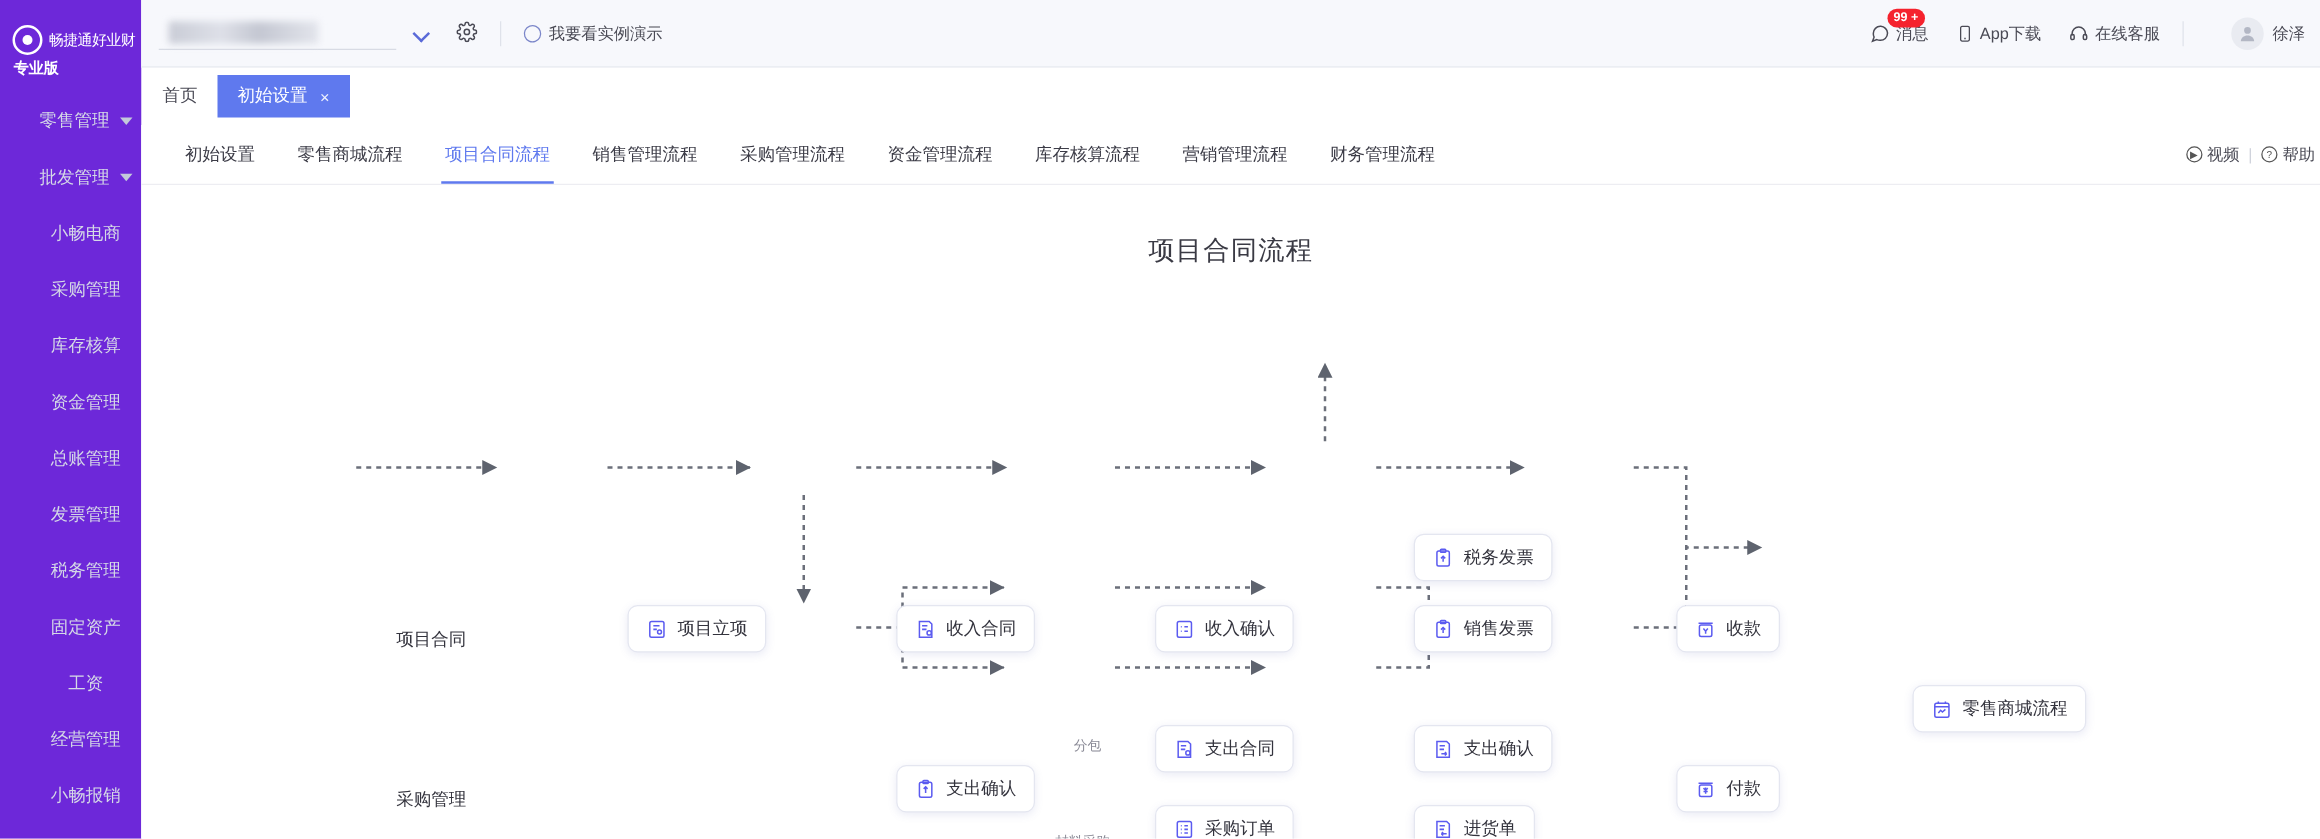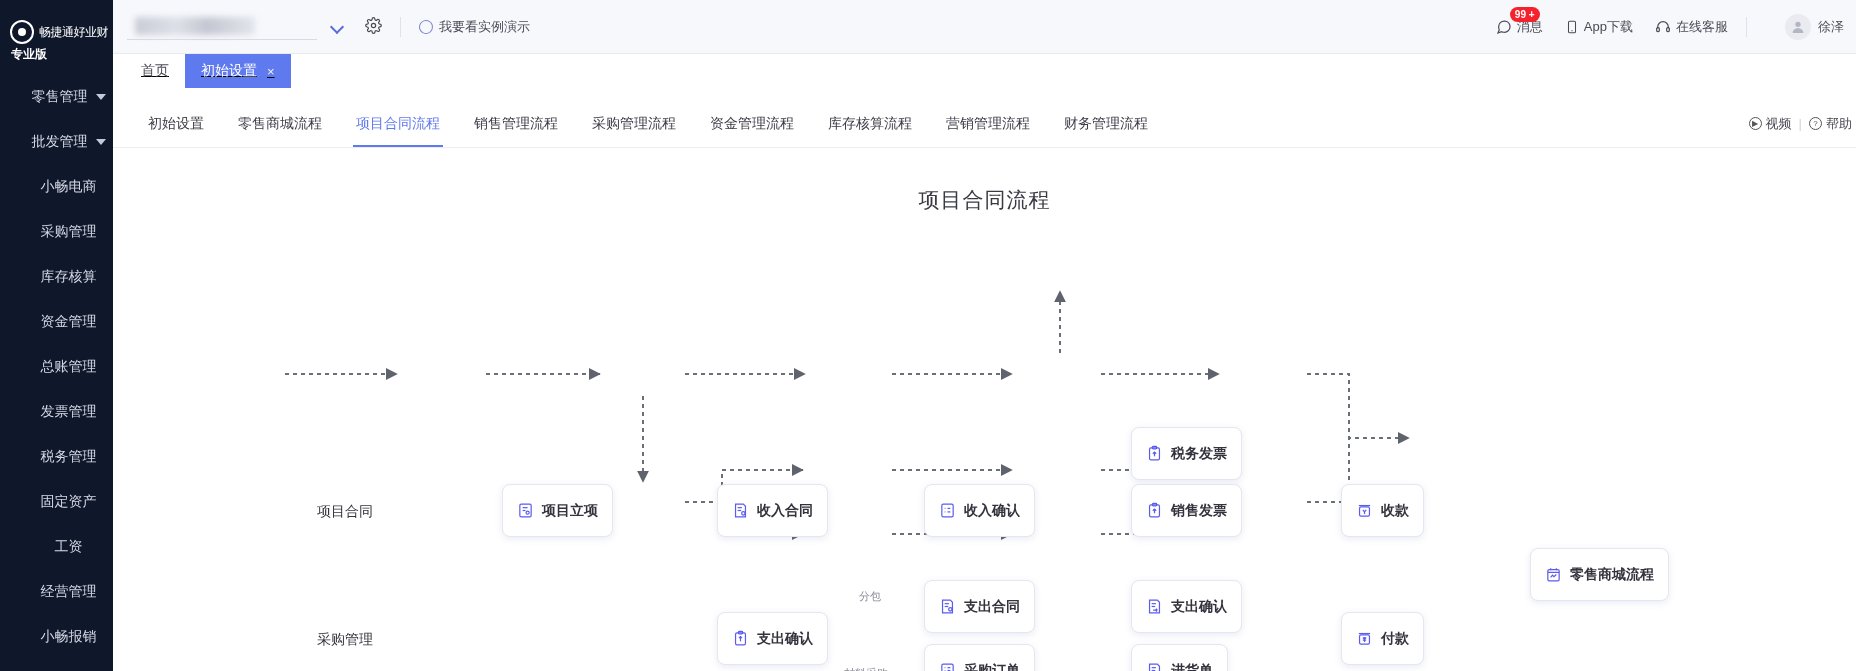--- a/index.html
+++ b/index.html
@@ -5,21 +5,21 @@
   * { box-sizing: border-box; margin:0; padding:0; }
   body {
     width:1856px; height:671px;
     font-family:"Liberation Sans","DejaVu Sans",sans-serif;
     background:#ffffff; overflow:hidden;
   }
   .app { position:relative; width:1856px; height:671px; display:flex; }
 
   
   .sidebar {
-    width:113px; height:671px; background:#0f172a;
+    width:113px; height:671px; background:#6d28d9;
     flex:0 0 113px; position:relative;
   }
   .logo-wrap { padding:20px 0 0 0; height:68px; }
   .logo-row { display:flex; align-items:center; padding-left:10px; }
   .logo-mark {
     width:24px; height:24px; border-radius:50%;
     border:2px solid #ffffff; position:relative; flex:0 0 24px;
   }
   .logo-mark::before{
     content:""; position:absolute; left:50%; top:50%;
@@ -77,21 +77,21 @@
     font-size:10px; border-radius:9px; padding:1px 5px; line-height:1.3; font-weight:bold;
     white-space:nowrap;
   }
   .avatar{
     width:26px;height:26px;border-radius:50%;background:#e9ebf1; margin-left:20px;
     display:flex;align-items:center;justify-content:center; color:#b3b7c4; font-size:15px;
   }
   .uname{ font-size:13px;color:#4a4a55; margin-left:7px; }
 
   
-  .tabstrip { height:46px; background:#fff; display:flex; align-items:flex-start; padding-left:12px;text-decoration:underline; }
+  .tabstrip { height:46px; background:#fff; display:flex; align-items:center; padding-left:1px; }
   .tab {
     height:34px; padding:0 16px; display:flex; align-items:center; font-size:14px;
     color:#4a4a55; cursor:pointer;
   }
   .tab.active { background:#5f79ee; color:#fff; }
   .tab-close { margin-left:10px; font-size:13px; opacity:.9; }
 
   
   .navtabs {
     height:48px; background:#fff; border-bottom:1px solid #ededf2;
@@ -117,23 +117,23 @@
   
   .canvas { flex:1; position:relative; background:#fff; overflow:hidden; }
   .diagram-title{
     position:absolute; left:0; right:0; top:38px; text-align:center;
     font-size:21px; color:#3a3a44; letter-spacing:1px;
   }
   .flow { position:absolute; inset:0; }
   .svg-layer{ position:absolute; inset:0; width:100%; height:100%; }
 
   .node{
-    position:absolute; height:53px; background:#fff; border:1px solid #e4e6f0;
+    position:absolute; height:38px; background:#fff; border:1px solid #e4e6f0;
     border-radius:8px; display:flex; align-items:center; padding:0 14px;
-    box-shadow:0 2px 7px rgba(90,100,180,.13); white-space:nowrap;font-weight:bold;
+    box-shadow:0 2px 7px rgba(90,100,180,.13); white-space:nowrap;
   }
   .node .nico{ margin-right:8px; display:inline-flex; }
   .node .nlbl{ font-size:14px; color:#33333d; }
 
   .rowlabel{ position:absolute; font-size:14px; color:#33333d; }
   .edgelabel{ position:absolute; font-size:11px; color:#8a8a96; }
 </style>
 </head>
 <body>
 

